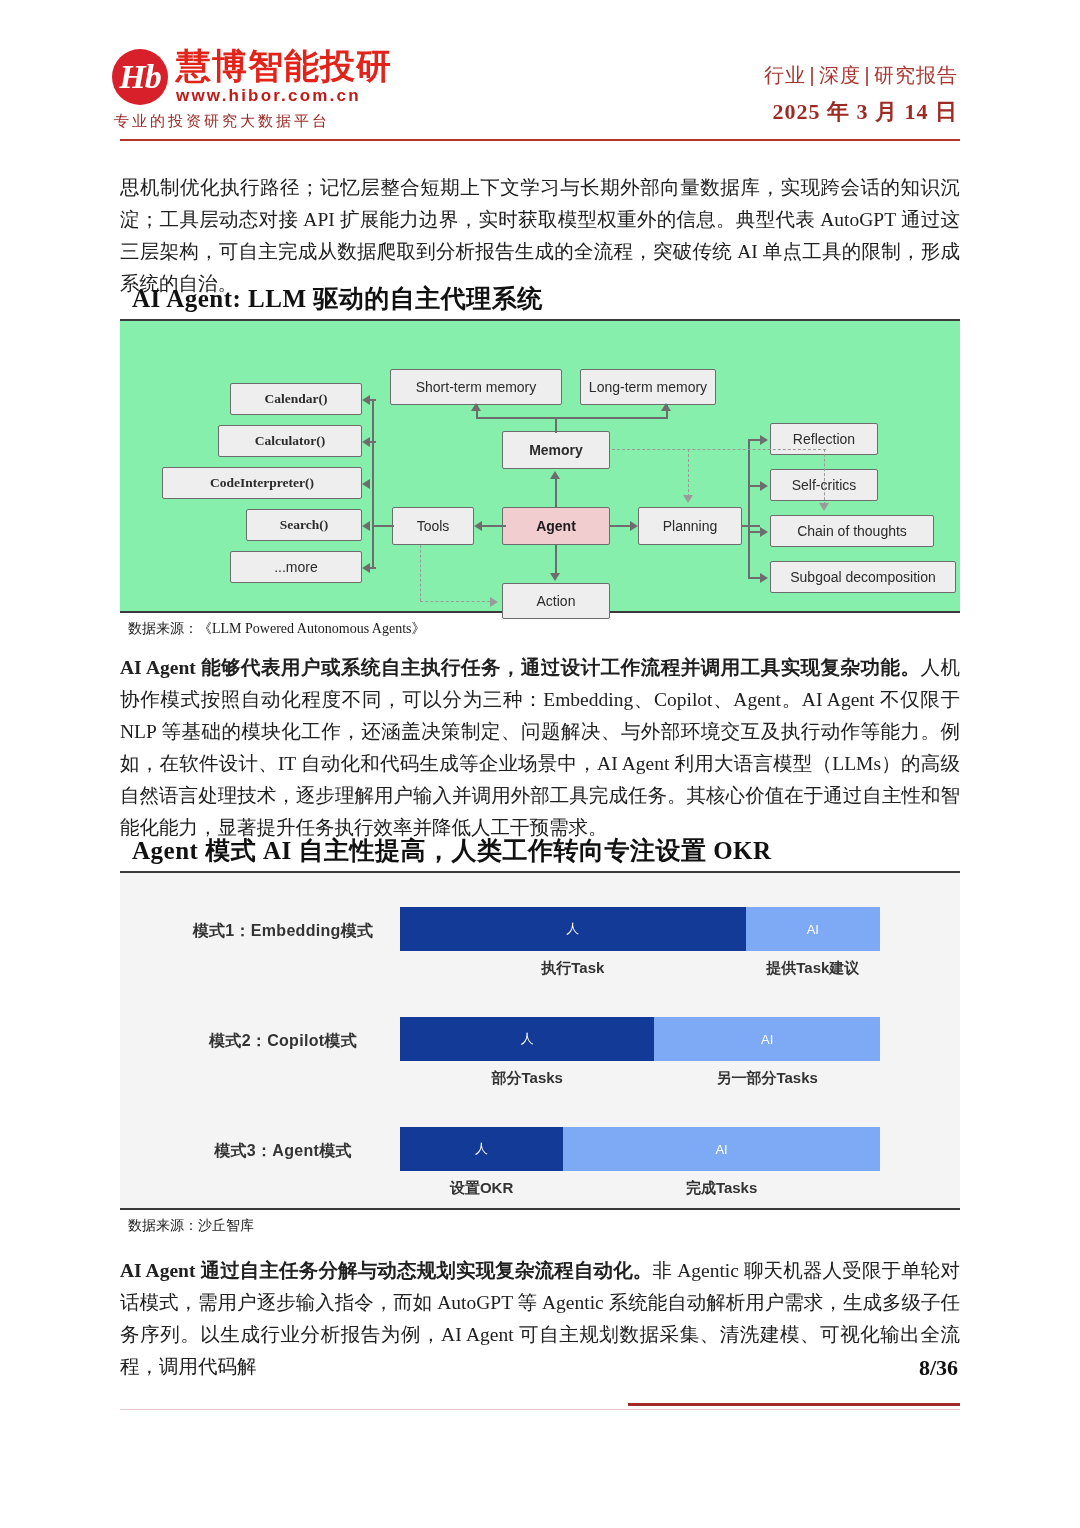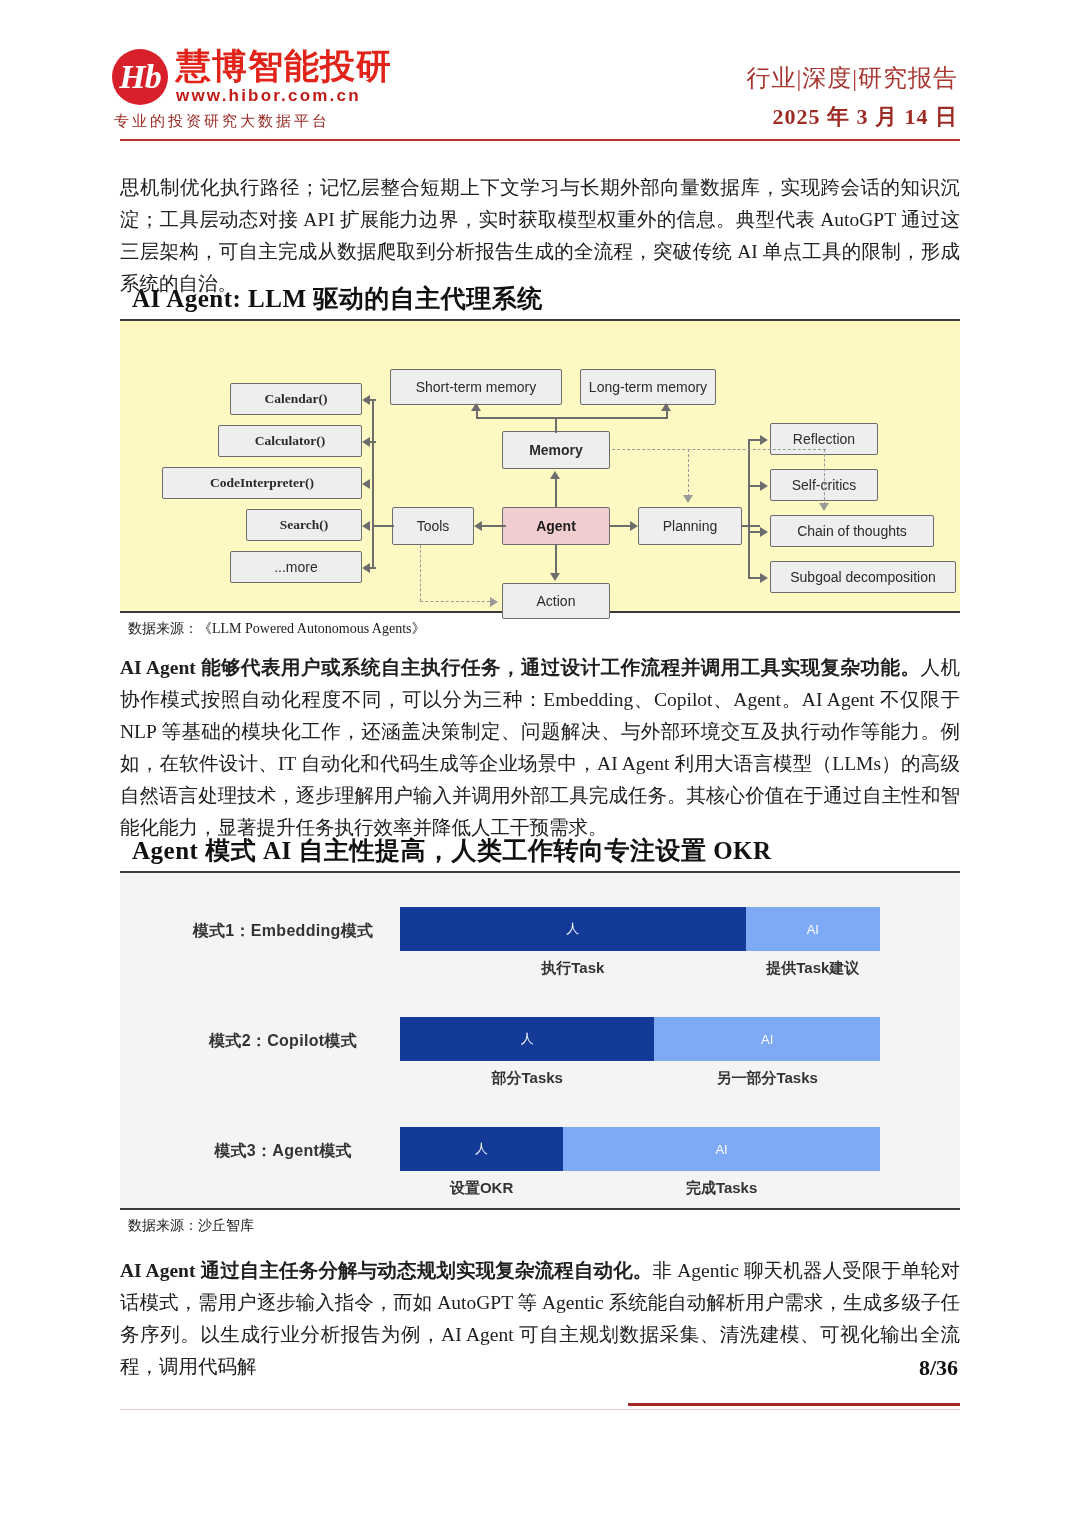--- a/index.html
+++ b/index.html
@@ -35,22 +35,22 @@
     font-weight:bold; font-size:17px; color:#c21b17;
     letter-spacing:2.2px; margin-top:1px;
   }
   .logo-tagline {
     font-family:"Liberation Serif", serif;
     font-size:15px; color:#9a2a24; letter-spacing:3px;
     margin-top:6px; margin-left:2px;
   }
   .header-right { position:absolute; right:122px; top:62px; text-align:right; }
   .hdr-line1 {
-    font-family:Liberation Serif, serif;
-    font-size:24px; color:#a8352f; letter-spacing:1px;
+    font-family:Liberation Mono, monospace;
+    font-size:20px; color:#a8352f; letter-spacing:1px;
   }
   .hdr-line2 {
     font-family:"Liberation Serif", serif;
     font-weight:bold; font-size:22px; color:#9e2a24;
     letter-spacing:1px; margin-top:8px;
   }
   .header-rule {
     position:absolute; left:120px; top:139px; width:840px; height:0;
     border-top:2px solid #b3342c;
   }
@@ -72,21 +72,21 @@
     letter-spacing:0.5px; padding:2px 0 4px 12px;
   }
   .fig-title-rule { border-bottom:2.5px solid #3a3a3a; width:100%; }
   .fig-foot-rule { border-top:2.5px solid #3a3a3a; width:100%; }
   .fig-source {
     font-family:"Liberation Serif", serif;
     font-size:14px; color:#1a1a1a; padding:7px 0 0 8px;
   }
 
   
-  .diagram { position:relative; width:840px; height:290px; background:#fef9c3; }
+  .diagram { position:relative; width:840px; height:290px; background:#86efac; }
   .node {
     position:absolute; box-sizing:border-box;
     border:1.6px solid #6d6d6d; background:#eeeeee;
     font-family:"Liberation Sans", sans-serif;
     font-size:14px; color:#2b2b2b;
     display:flex; align-items:center; justify-content:center;
     border-radius:2px;
   }
   .node.mono-node { font-family:Liberation Serif, serif; font-weight:bold; font-size:13.5px; }
   .node.agent { background:#f2cdd0; font-weight:bold; color:#1b1b1b; }

